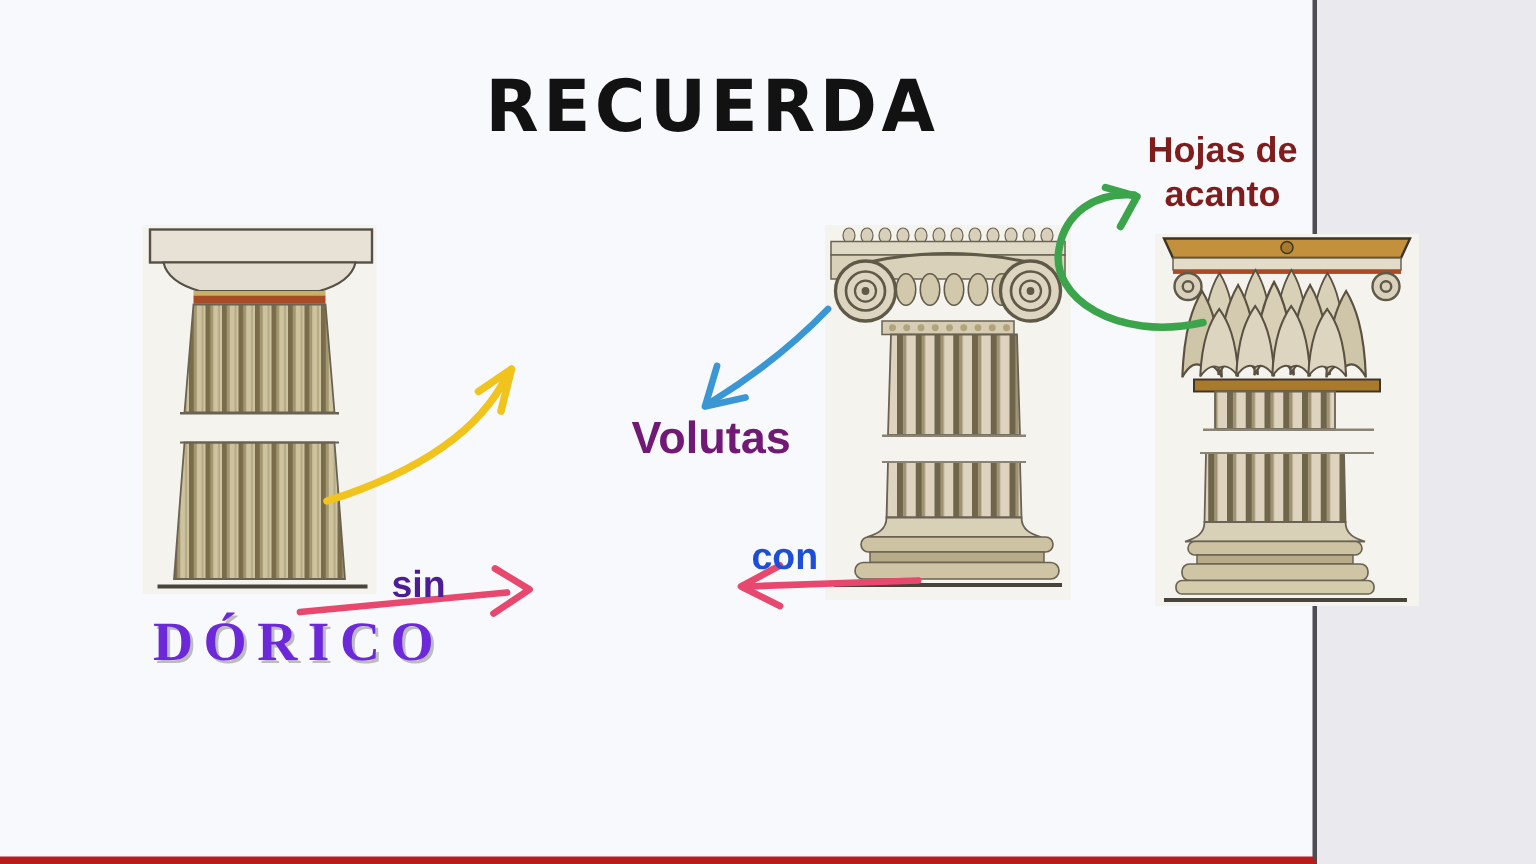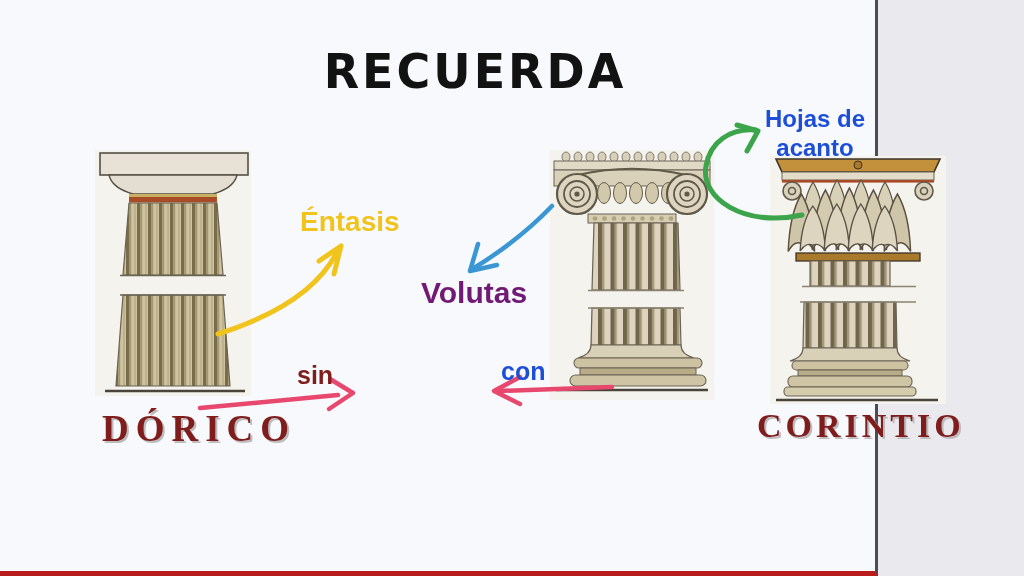--- a/index.html
+++ b/index.html
@@ -11,28 +11,28 @@
     font-family:"Liberation Sans",sans-serif;
   }
   .title{
     position:absolute;left:200px;top:44px;width:550px;text-align:center;
     font-family:"DejaVu Sans",sans-serif;font-weight:800;font-size:46px;
     letter-spacing:3px;color:#121212;transform:scaleY(1.04);
   }
   .ann{position:absolute;font-weight:700;white-space:nowrap;}
   .ann-entasis{left:300px;top:206px;font-size:28px;color:#f0c41c;}
   .ann-volutas{left:421px;top:276px;font-size:30px;color:#701a75;}
-  .ann-hojas{left:750px;top:104px;width:130px;text-align:center;font-size:24px;
-             line-height:1.22;color:#1d4ed8;white-space:normal;}
+  .ann-hojas{left:750px;top:86px;width:130px;text-align:center;font-size:24px;
+             line-height:1.22;color:#7f1d1d;white-space:normal;}
   .ann-basa{left:366px;top:363px;font-size:31px;color:#e8476e;}
-  .ann-sin{left:261px;top:361px;font-size:25px;color:#7f1d1d;margin-left:36px;}
+  .ann-sin{left:261px;top:376px;font-size:25px;color:#4c1d95;}
   .ann-con{left:501px;top:357px;font-size:25px;color:#1d4ed8;}
   .col-label{
     position:absolute;font-family:"Liberation Serif",serif;font-weight:700;
-    color:#7f1d1d;text-shadow:2px 2px 0 #bcbcbe;white-space:nowrap;
+    color:#6d28d9;text-shadow:2px 2px 0 #bcbcbe;white-space:nowrap;
   }
   .label-dorico{left:102px;top:407px;font-size:37px;letter-spacing:7px;}
   .label-jonico{left:558px;top:403px;font-size:37px;letter-spacing:5px;}
   .label-corintio{left:757px;top:407px;font-size:34px;letter-spacing:4px;}
   .colsvg{position:absolute;}
   .overlay{position:absolute;left:0;top:0;pointer-events:none;}
 </style>
 </head>
 <body>
 
@@ -205,22 +205,20 @@
         <path d="M200,408 L338,395"></path>
         <path d="M330,379 L353,393 L329,409"></path>
       </g>
       <g stroke="#e8476e" stroke-width="4.5">
         <path d="M612,387 L498,391"></path>
         <path d="M520,377 L494,391 L520,404"></path>
       </g>
     </g>
   </svg>
 
-  <div class="ann ann-entasis">Éntasis</div>
   <div class="ann ann-volutas">Volutas</div>
   <div class="ann ann-hojas">Hojas de acanto</div>
   <div class="ann ann-sin">sin</div>
   <div class="ann ann-con">con</div>
 
   <div class="col-label label-dorico">DÓRICO</div>
-  <div class="col-label label-corintio">CORINTIO</div>
 
 </div>
 
 </body></html>

